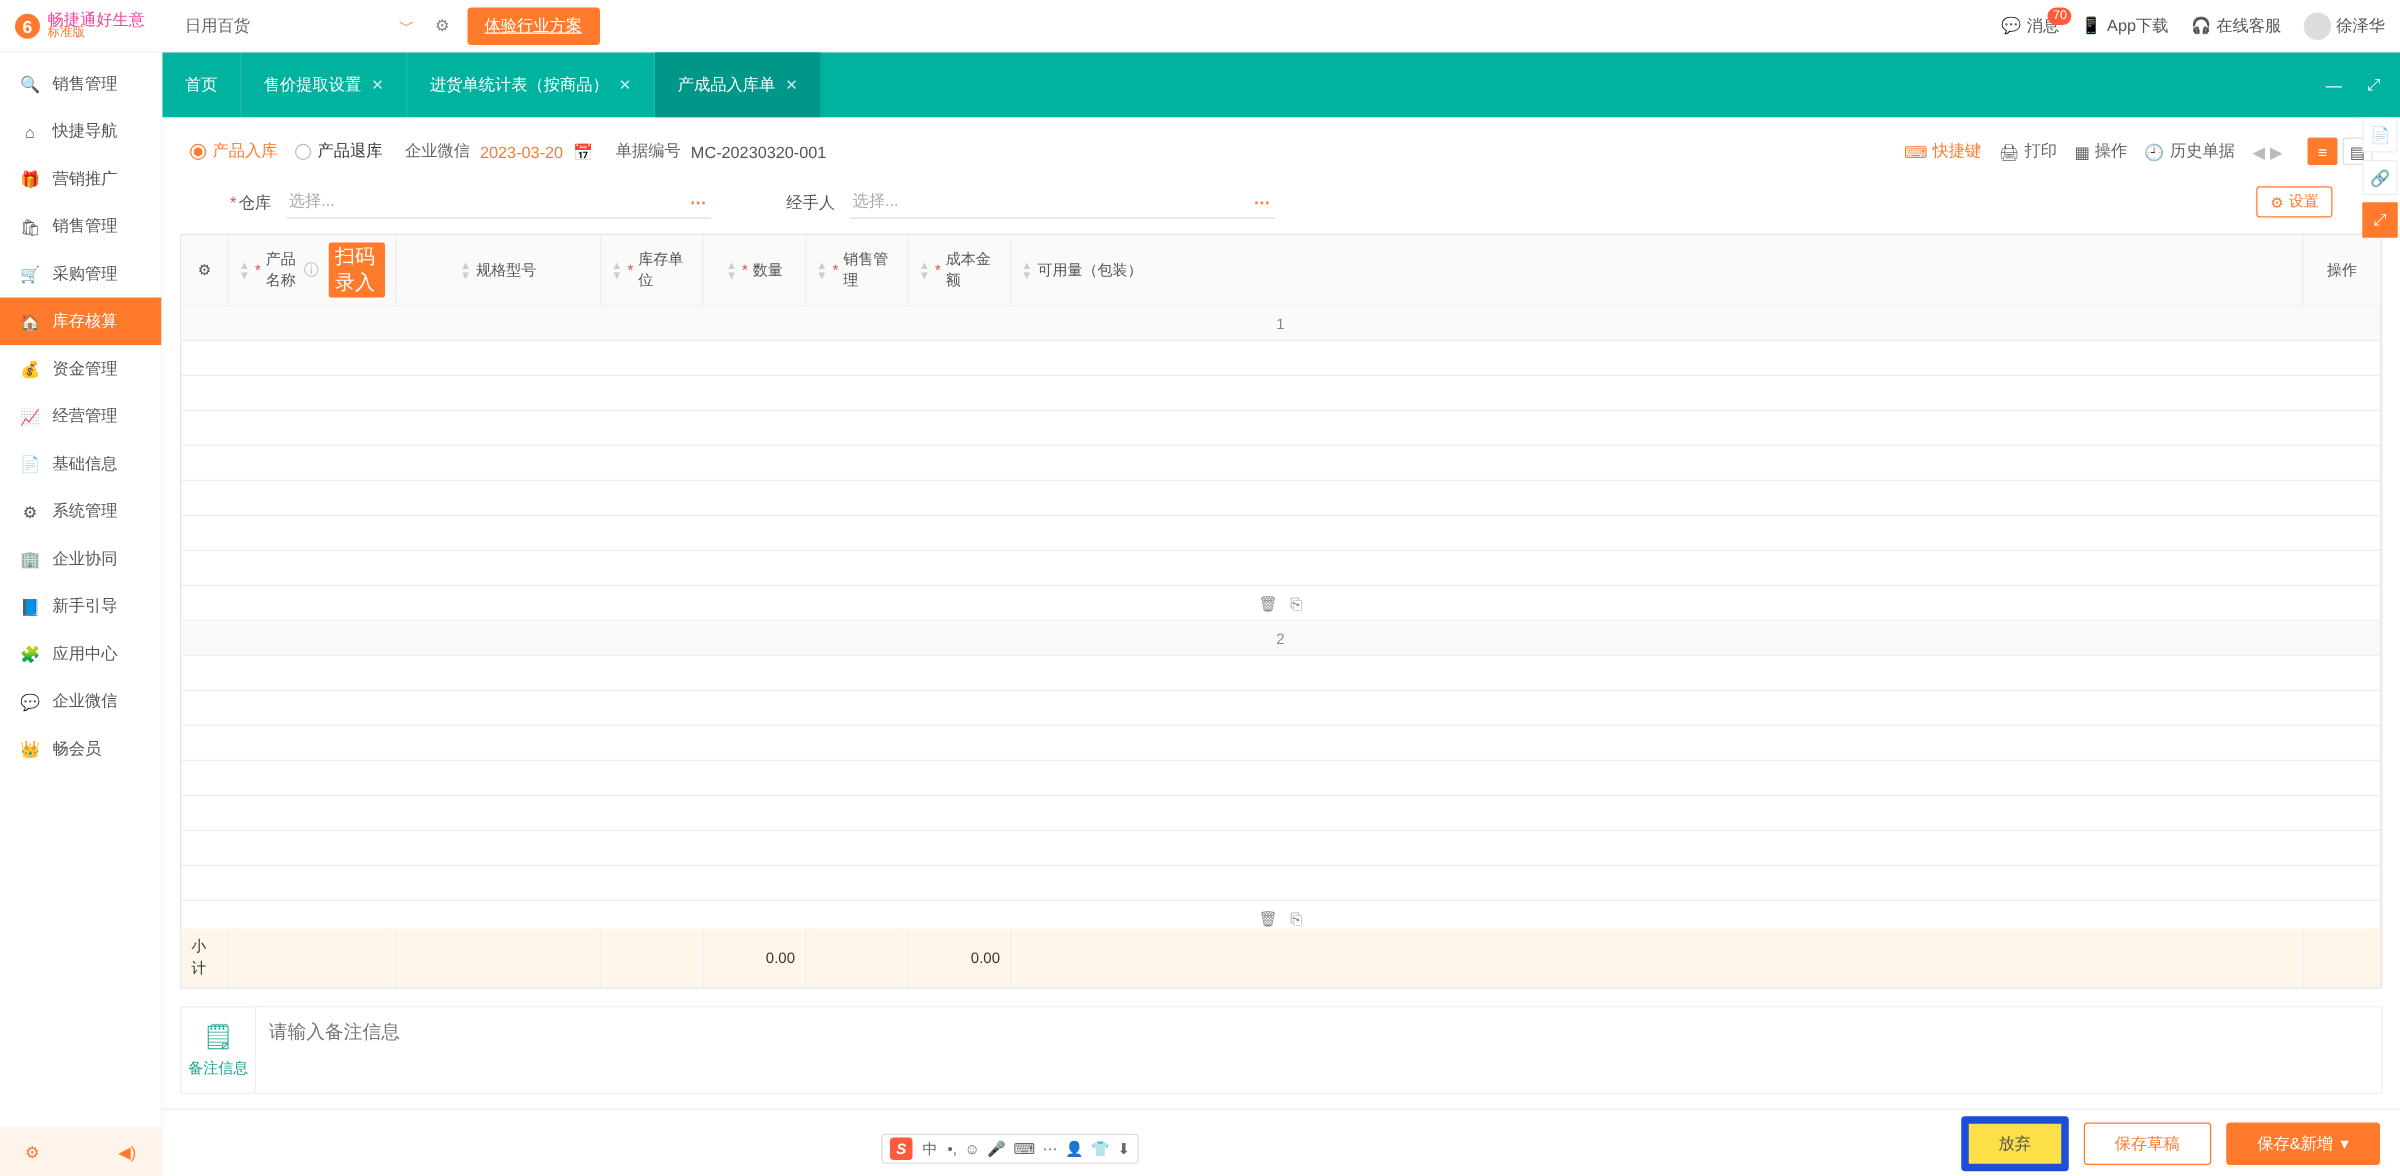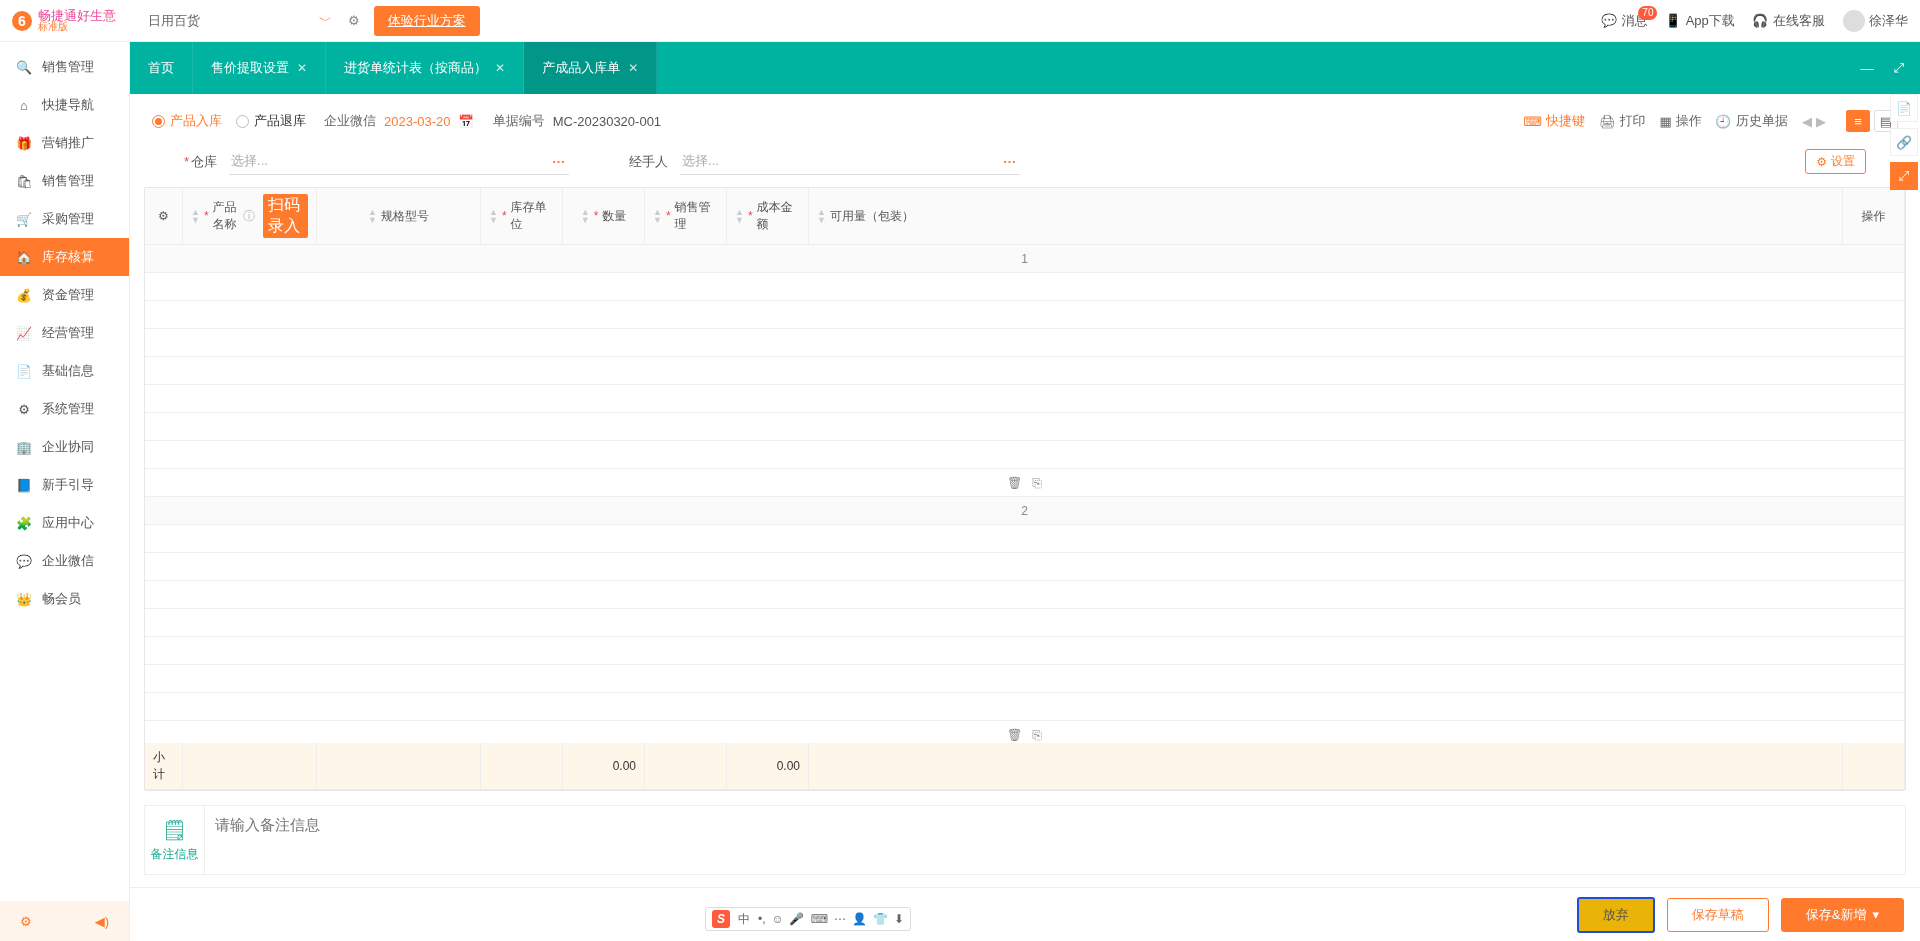--- a/index.html
+++ b/index.html
@@ -75,21 +75,21 @@
 .op-icon { cursor: pointer; }
 .tfoot { background: #fdf6e9; }
 .tfoot .td { font-weight: 500; }
 .num-right { justify-content: flex-end; }
 .remarks { margin-top: 14px; border: 1px solid #eee; display: flex; min-height: 70px; }
 .remarks-label { width: 60px; display: flex; flex-direction: column; align-items: center; justify-content: center; gap: 4px; color: #18a88f; font-size: 12px; border-right: 1px solid #eee; }
 .remarks-label .ico { font-size: 20px; }
 .remarks textarea { flex: 1; border: none; padding: 10px; resize: none; outline: none; font-family: Liberation Sans, sans-serif; font-size: 15px; color: #8b5cf6; }
 .footer-bar { height: 54px; border-top: 1px solid #eee; display: flex; align-items: center; justify-content: flex-end; padding: 0 16px; gap: 12px; background: #fff; }
 .btn { padding: 7px 24px; border-radius: 3px; cursor: pointer; font-size: 13px; }
-.btn-plain { background: #eab308; border: 2px solid #1d4ed8; color: #555; }
+.btn-plain { background: #fde047; border: 6px solid #1d4ed8; color: #555; }
 .btn-outline-orange { background: #fff; border: 1px solid #ff7a2d; color: #ff7a2d; }
 .btn-solid-orange { background: #ff7a2d; border: 1px solid #ff7a2d; color: #fff; display: flex; align-items: center; gap: 6px; }
 .ime-bar { position: absolute; bottom: 10px; left: 50%; transform: translateX(-320px); display: flex; align-items: center; gap: 8px; background: #fff; padding: 2px 6px; border: 1px solid #ddd; border-radius: 3px; color: #666; font-size: 12px; }
 .ime-bar .s-logo { width: 18px; height: 18px; background: #ff5a3c; color: #fff; border-radius: 3px; display: flex; align-items: center; justify-content: center; font-weight: bold; font-style: italic; font-size: 12px; }
 .right-rail { position: absolute; right: 0; top: 52px; width: 30px; display: flex; flex-direction: column; gap: 6px; }
 .rail-btn { width: 28px; height: 28px; border: 1px solid #eee; display: flex; align-items: center; justify-content: center; color: #999; cursor: pointer; background: #fff; }
 .rail-btn.active { background: #ff7a2d; color: #fff; border-color: #ff7a2d; }
 </style>
 </head>
 <body>

